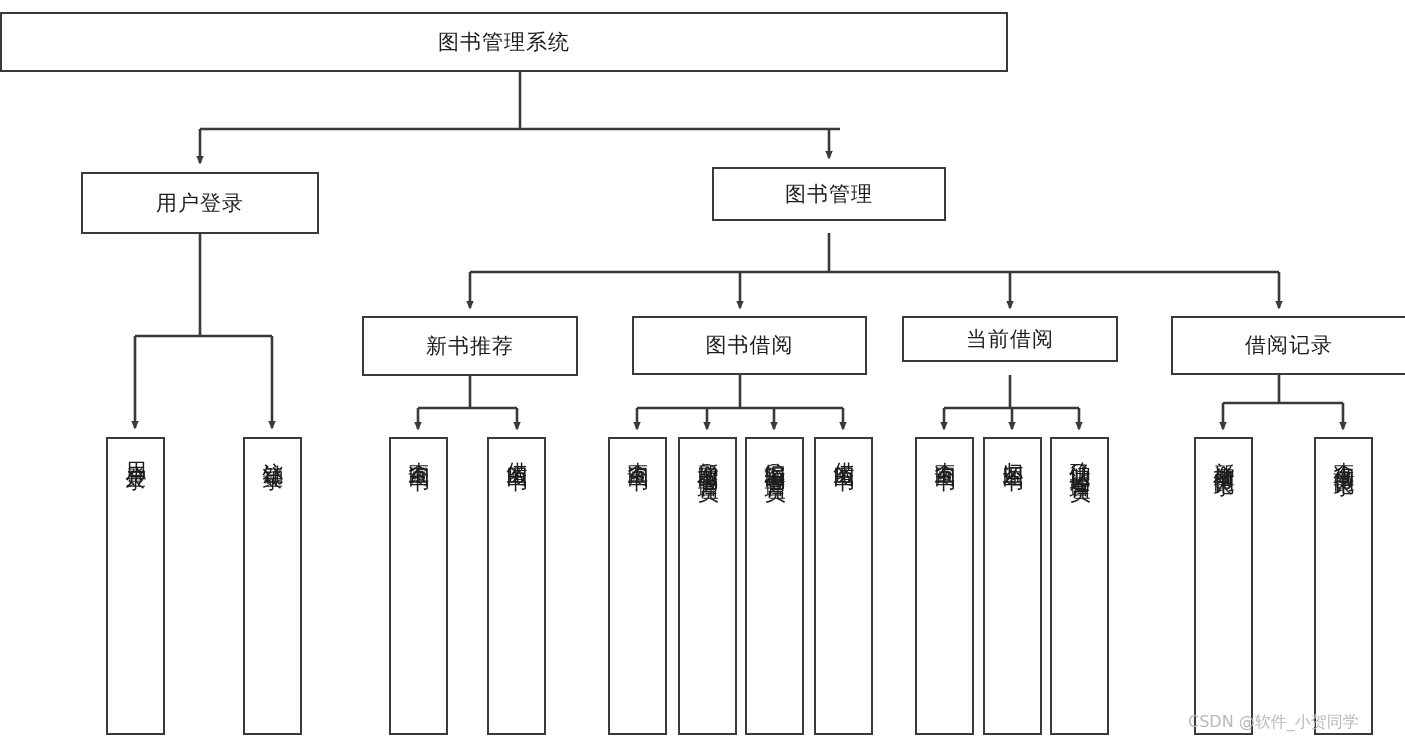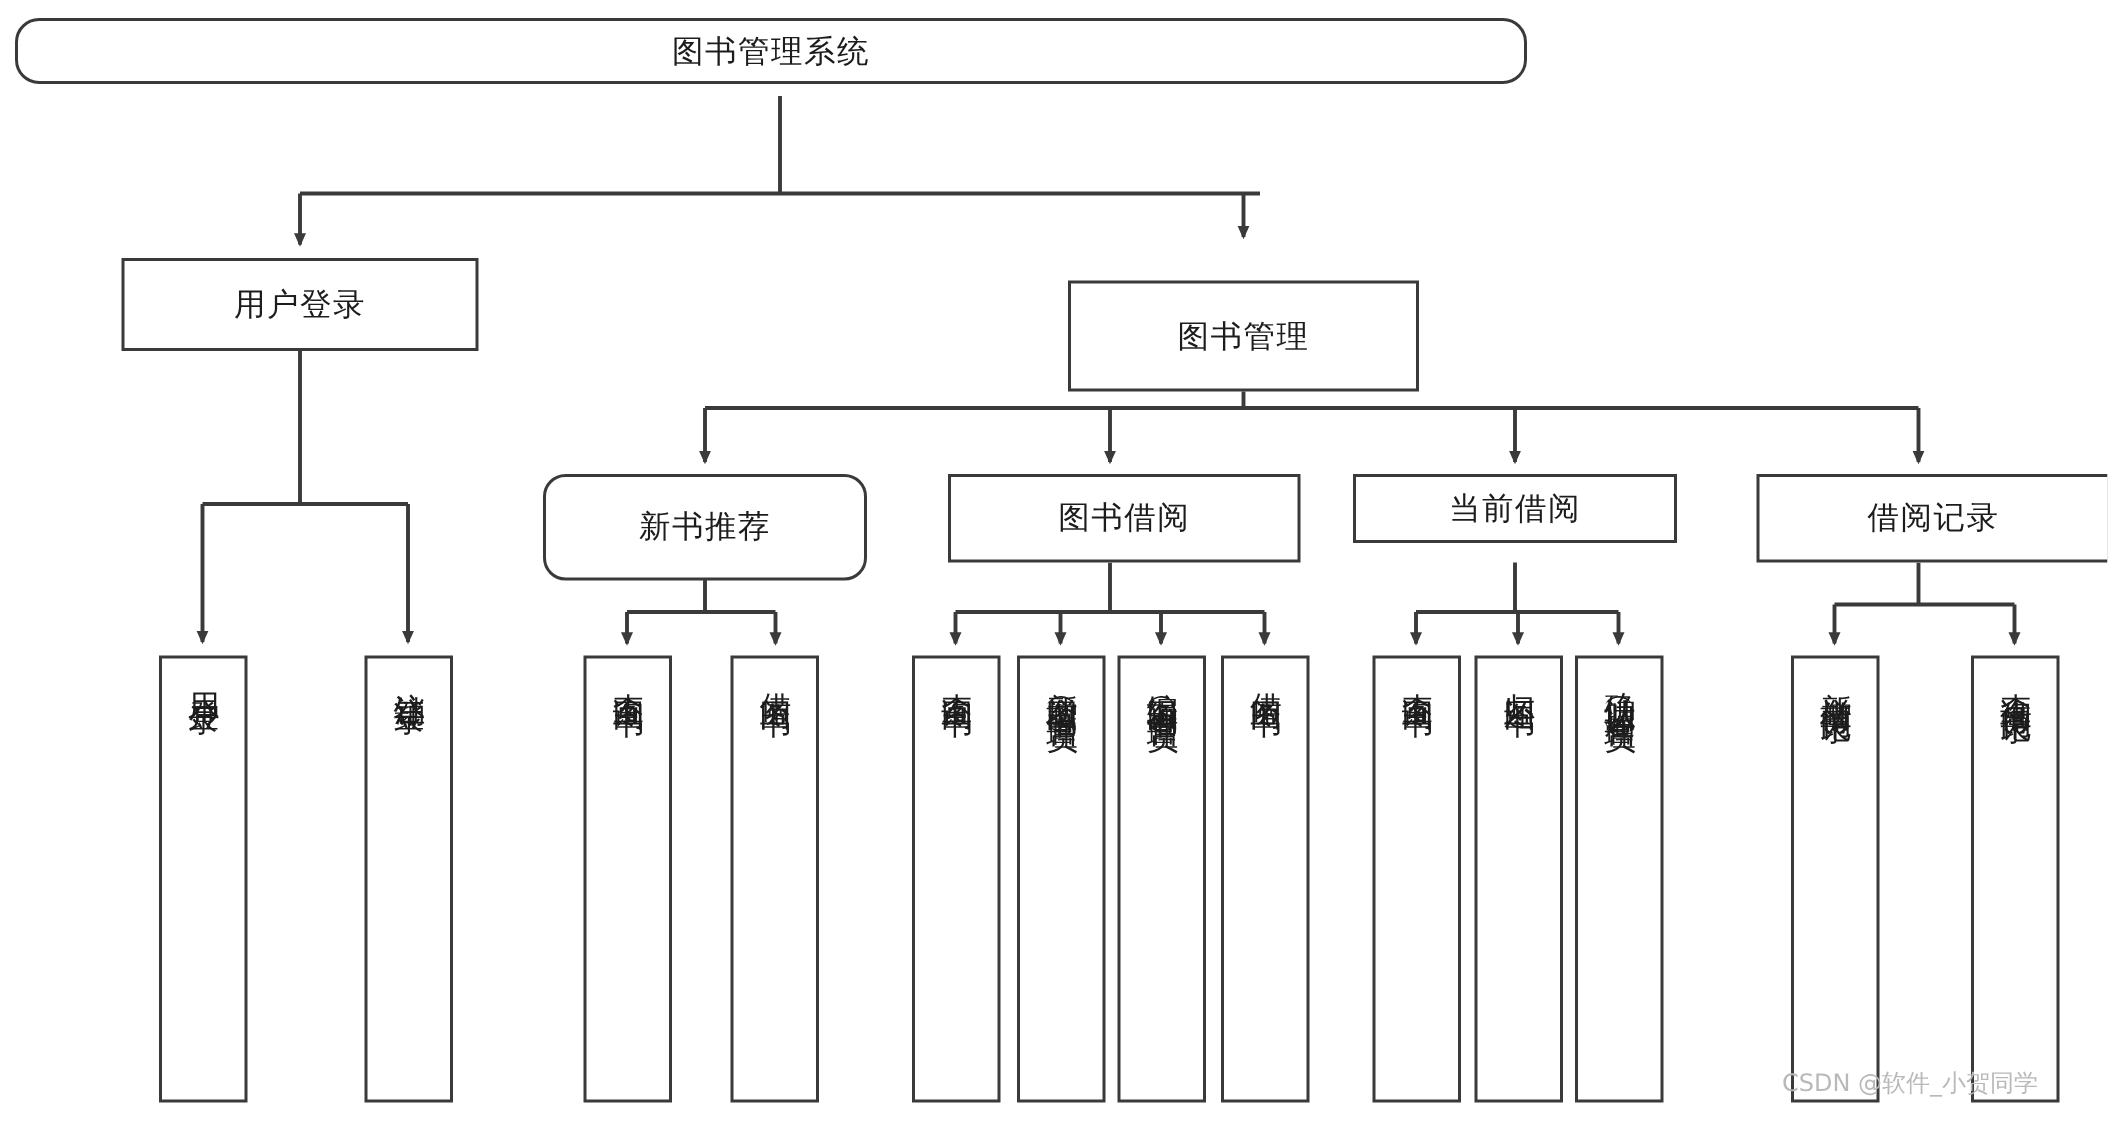--- a/index.html
+++ b/index.html
@@ -123,32 +123,32 @@
       <path d="M1012,408 L1012,429" marker-end="url(#arrowhead)"></path>
       <path d="M1079,408 L1079,429" marker-end="url(#arrowhead)"></path>
 
       <path d="M1279,375 L1279,403"></path>
       <path d="M1223,403 L1343,403"></path>
       <path d="M1223,403 L1223,429" marker-end="url(#arrowhead)"></path>
       <path d="M1343,403 L1343,429" marker-end="url(#arrowhead)"></path>
     </g>
   </svg>
 
-  <div class="node root horizontal" style="left:10px;top:12px;width:1008px;height:44px;border-radius:16px;">
+  <div class="node root horizontal" style="left:0;top:12px;width:1008px;height:60px;">
     <span class="node-label">图书管理系统</span>
   </div>
 
   <div class="node horizontal" style="left:81px;top:172px;width:238px;height:62px;">
     <span class="node-label">用户登录</span>
   </div>
-  <div class="node horizontal" style="left:712px;top:167px;width:234px;height:74px;margin-top:20px;">
+  <div class="node horizontal" style="left:712px;top:167px;width:234px;height:54px;">
     <span class="node-label">图书管理</span>
   </div>
 
-  <div class="node horizontal" style="left:362px;top:316px;width:216px;height:71px;border-radius:15px;">
+  <div class="node horizontal" style="left:362px;top:316px;width:216px;height:60px;">
     <span class="node-label">新书推荐</span>
   </div>
   <div class="node horizontal" style="left:632px;top:316px;width:235px;height:59px;">
     <span class="node-label">图书借阅</span>
   </div>
   <div class="node horizontal" style="left:902px;top:316px;width:216px;height:46px;">
     <span class="node-label">当前借阅</span>
   </div>
   <div class="node horizontal" style="left:1171px;top:316px;width:236px;height:59px;">
     <span class="node-label">借阅记录</span>

